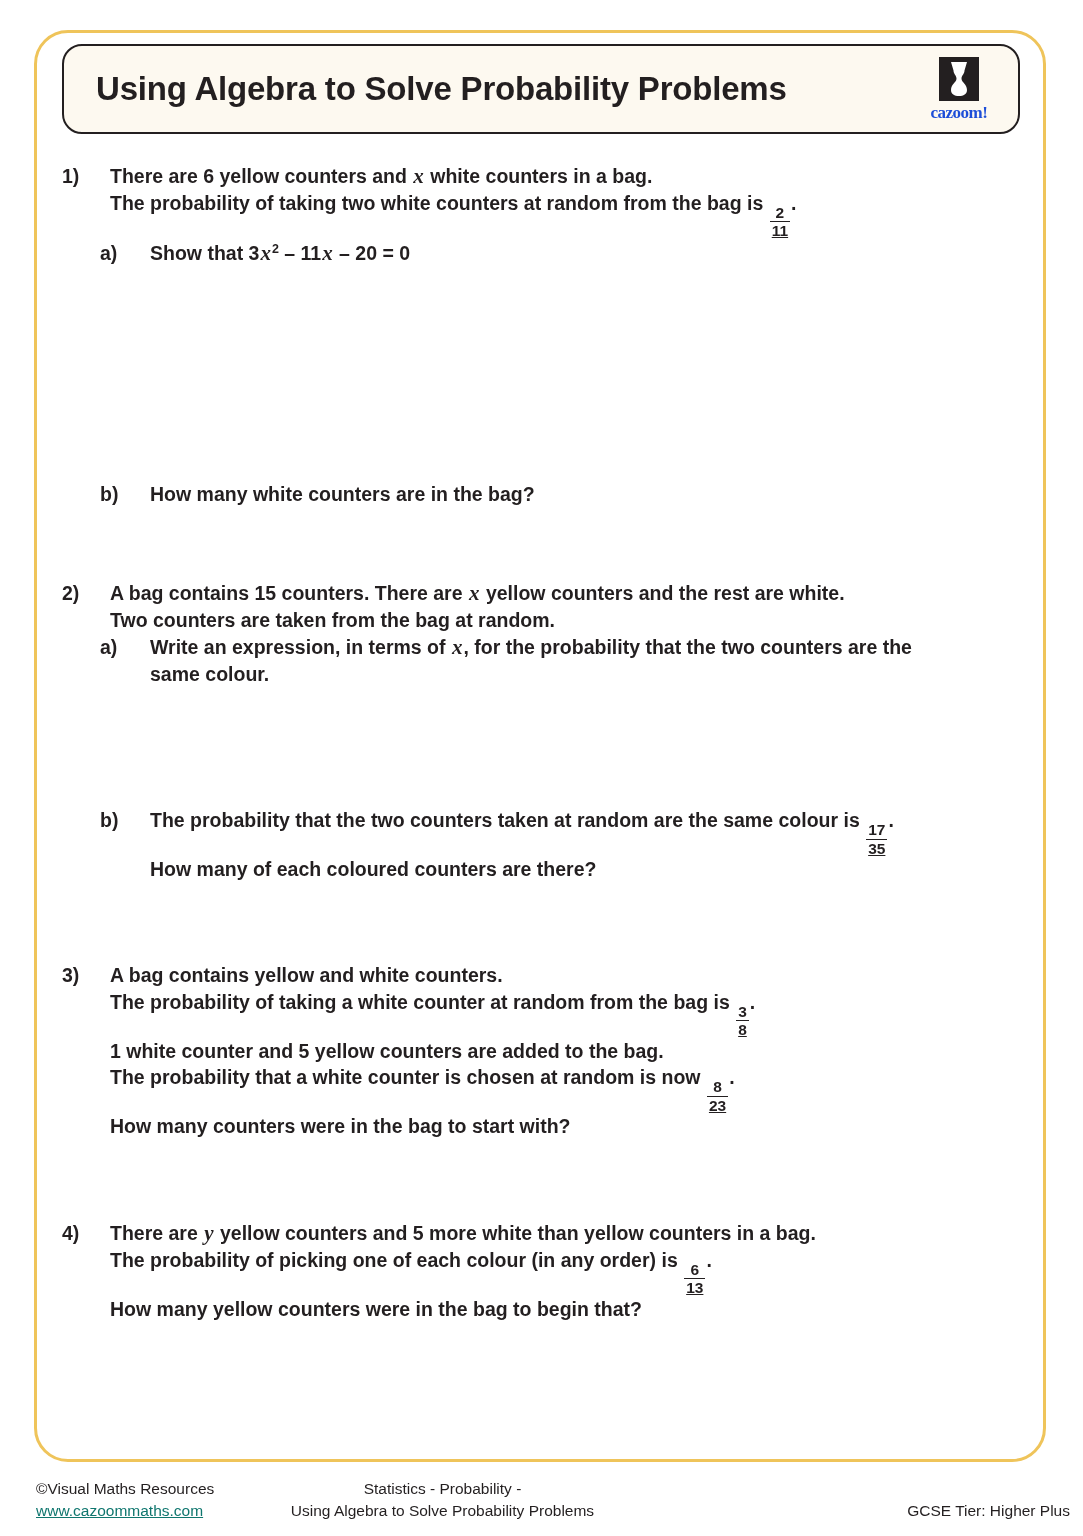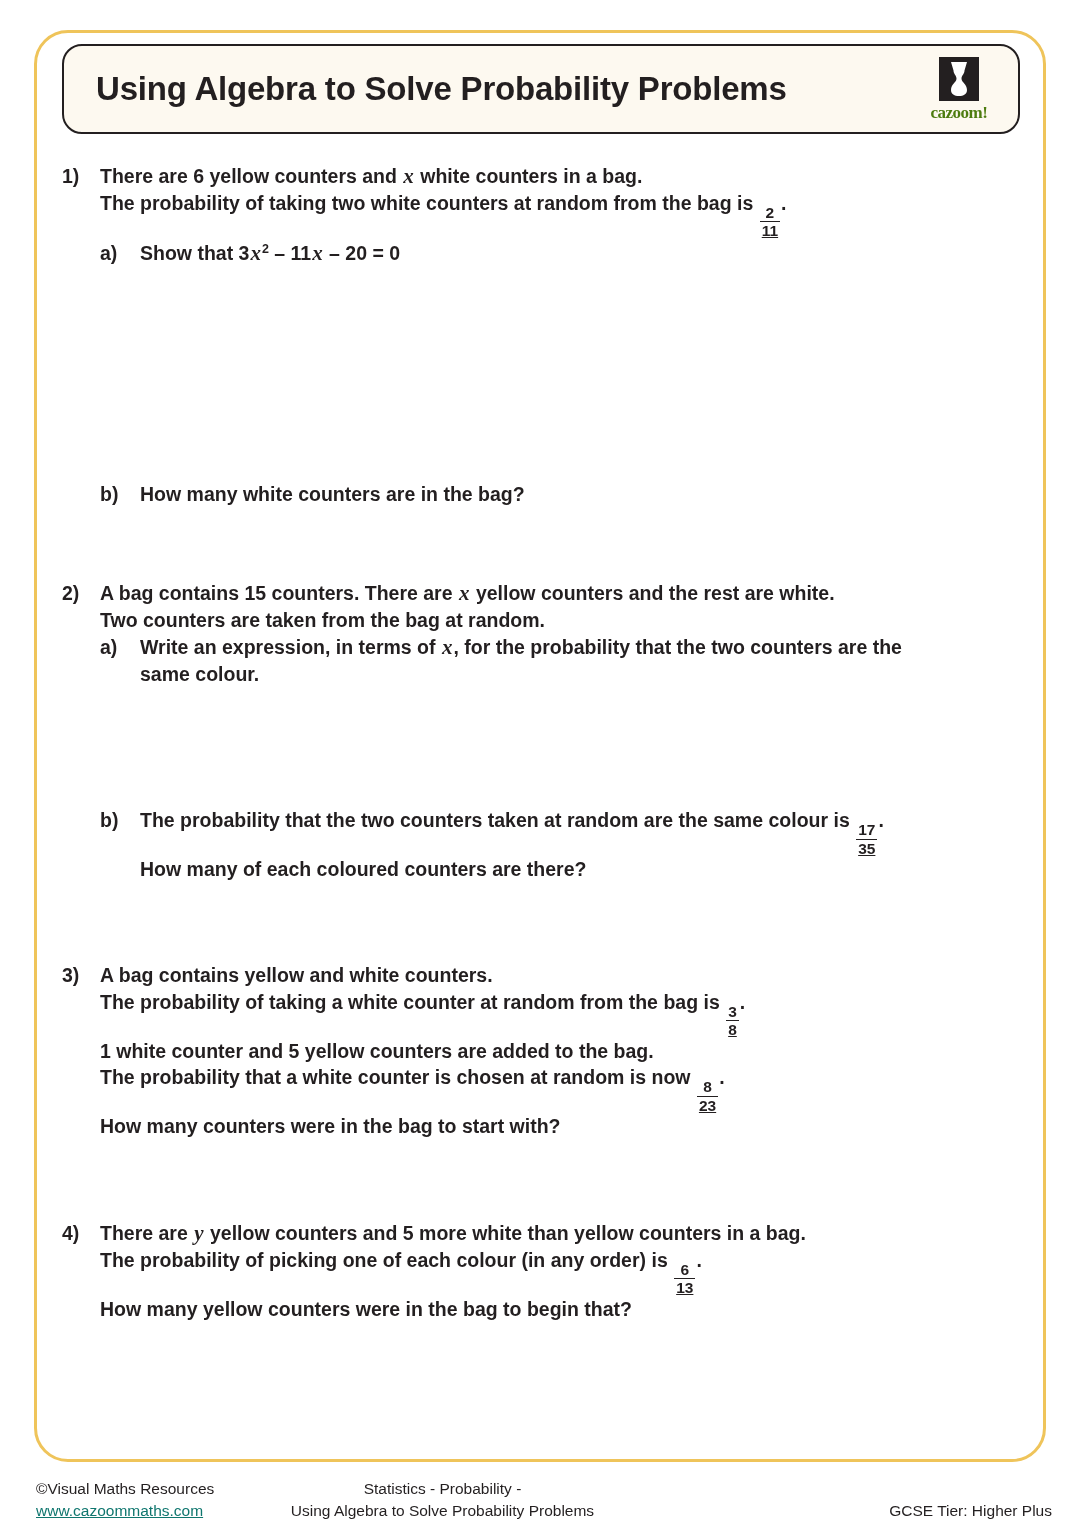--- a/index.html
+++ b/index.html
@@ -67,21 +67,21 @@
     display: flex;
     align-items: center;
     justify-content: center;
   }
   .logo-word {
     margin-top: 3px;
     font-family: "Liberation Serif", serif;
     font-weight: bold;
     font-size: 17px;
     letter-spacing: -0.5px;
-    color: #4d7c0f;
+    color: #1d4ed8;
     line-height: 1;
   }
 
   
   .questions {
     position: absolute;
     left: 0;
     top: 0;
     width: 1083px;
   }
@@ -117,20 +117,21 @@
     flex: 0 0 40px;
     font-size: 19.5px;
     font-weight: bold;
   }
   .sub-body { flex: 1 1 auto; }
 
   .para {
     font-size: 19.5px;
     font-weight: bold;
     line-height: 26.5px;
+    margin-left: 10px;
   }
 
   .var {
     font-family: "Liberation Serif", serif;
     font-style: italic;
     font-weight: bold;
     font-size: 21px;
     padding: 0 1px;
   }
   .sup {
@@ -186,21 +187,21 @@
   .footer-center {
     position: absolute;
     left: 0;
     top: 0;
     width: 885px;
     text-align: center;
     line-height: 22px;
   }
   .footer-right {
     position: absolute;
-    right: 47px;
+    right: 29px;
     top: 22px;
     line-height: 22px;
   }
 </style>
 </head>
 <body>
 
 <div class="page-frame"></div>
 
 <div class="title-bar">

